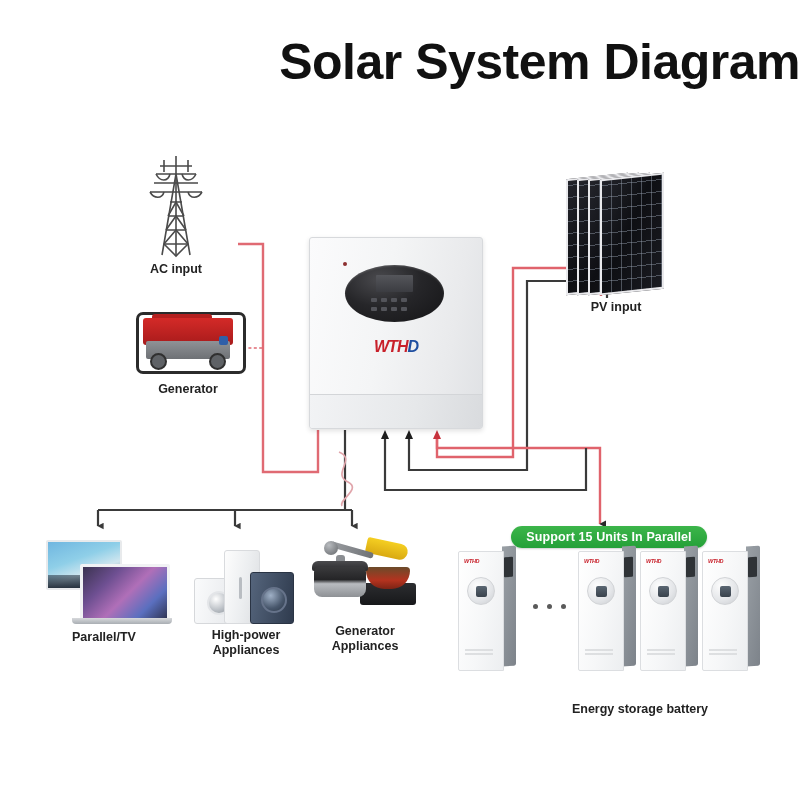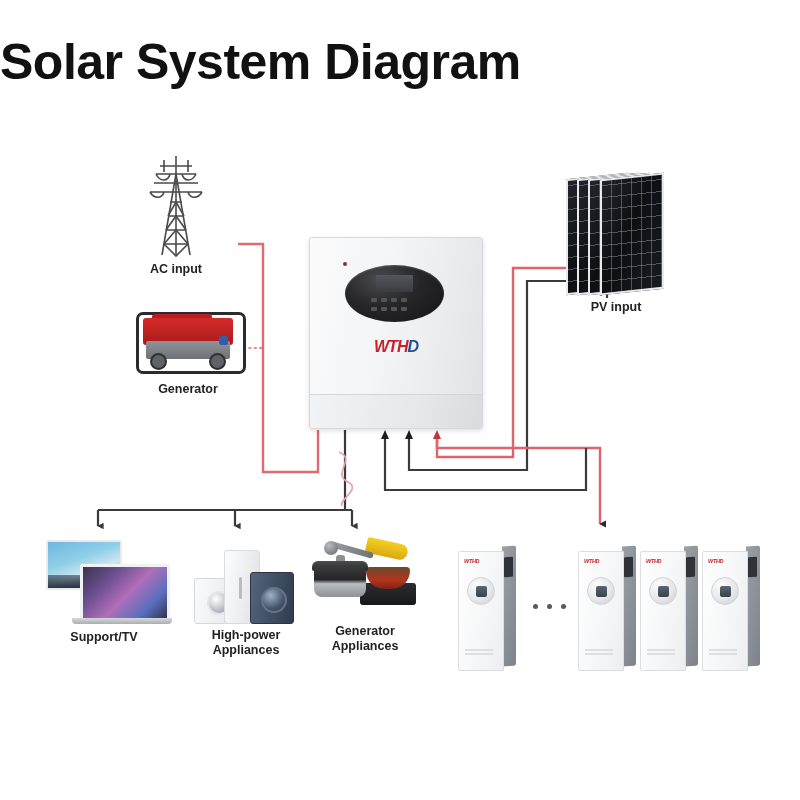--- a/index.html
+++ b/index.html
@@ -8,21 +8,21 @@
     background:#ffffff;
     font-family:"Liberation Sans", sans-serif;
     overflow:hidden;
     position:relative;
   }
   #stage{position:absolute;left:0;top:0;width:800px;height:800px;}
 
   
   .title{
     position:absolute;left:0;top:33px;width:800px;
-    text-align:left;
+    text-align:right;
     font-size:50px;font-weight:bold;color:#111111;
     letter-spacing:-0.5px;
   }
   .subtitle{
     position:absolute;left:0;top:111px;width:800px;
     text-align:center;
     font-size:13.5px;font-weight:bold;color:#2b2b2b;
     letter-spacing:0.1px;
   }
 
@@ -370,20 +370,21 @@
   </div>
 
   <div class="pvwrap">
     <div class="pv p1"></div>
     <div class="pv p2"></div>
     <div class="pv p3"></div>
     <div class="pv p4"></div>
   </div>
   <div class="lbl" style="left:561px;top:300px;width:110px;">PV input</div>
 
+  <div class="badge">Support 15 Units In Parallel</div>
 
   <div class="batt" style="left:458px;top:551px;">
     <div class="batt-side"></div>
       <div class="batt-face"></div>
     <div class="batt-vent"></div>
     <div class="batt-logo">WTHD</div>
     <div class="batt-ring">
         <i></i>
       </div>
     <div class="batt-foot"></div>
@@ -416,27 +417,28 @@
   <div class="batt" style="left:702px;top:551px;">
     <div class="batt-side"></div>
       <div class="batt-face"></div>
     <div class="batt-vent"></div>
     <div class="batt-logo">WTHD</div>
     <div class="batt-ring">
         <i></i>
       </div>
     <div class="batt-foot"></div>
   </div>
+  <div class="lbl" style="left:540px;top:702px;width:200px;">Energy storage battery</div>
 
   <div class="appl" style="left:34px;top:540px;width:140px;height:92px;">
     <div class="tv"></div>
     <div class="laptop-screen"></div>
     <div class="laptop-base"></div>
   </div>
-  <div class="lbl" style="left:44px;top:630px;width:120px;">Support/TV</div>
+  <div class="lbl" style="left:44px;top:630px;width:120px;">Parallel/TV</div>
 
   <div class="appl" style="left:188px;top:548px;width:116px;height:80px;">
     <div class="wm wm-left">
         <div class="porthole a"></div>
       </div>
     <div class="wm wm-fridge"></div>
     <div class="wm wm-right">
         <div class="porthole b"></div>
       </div>
   </div>

